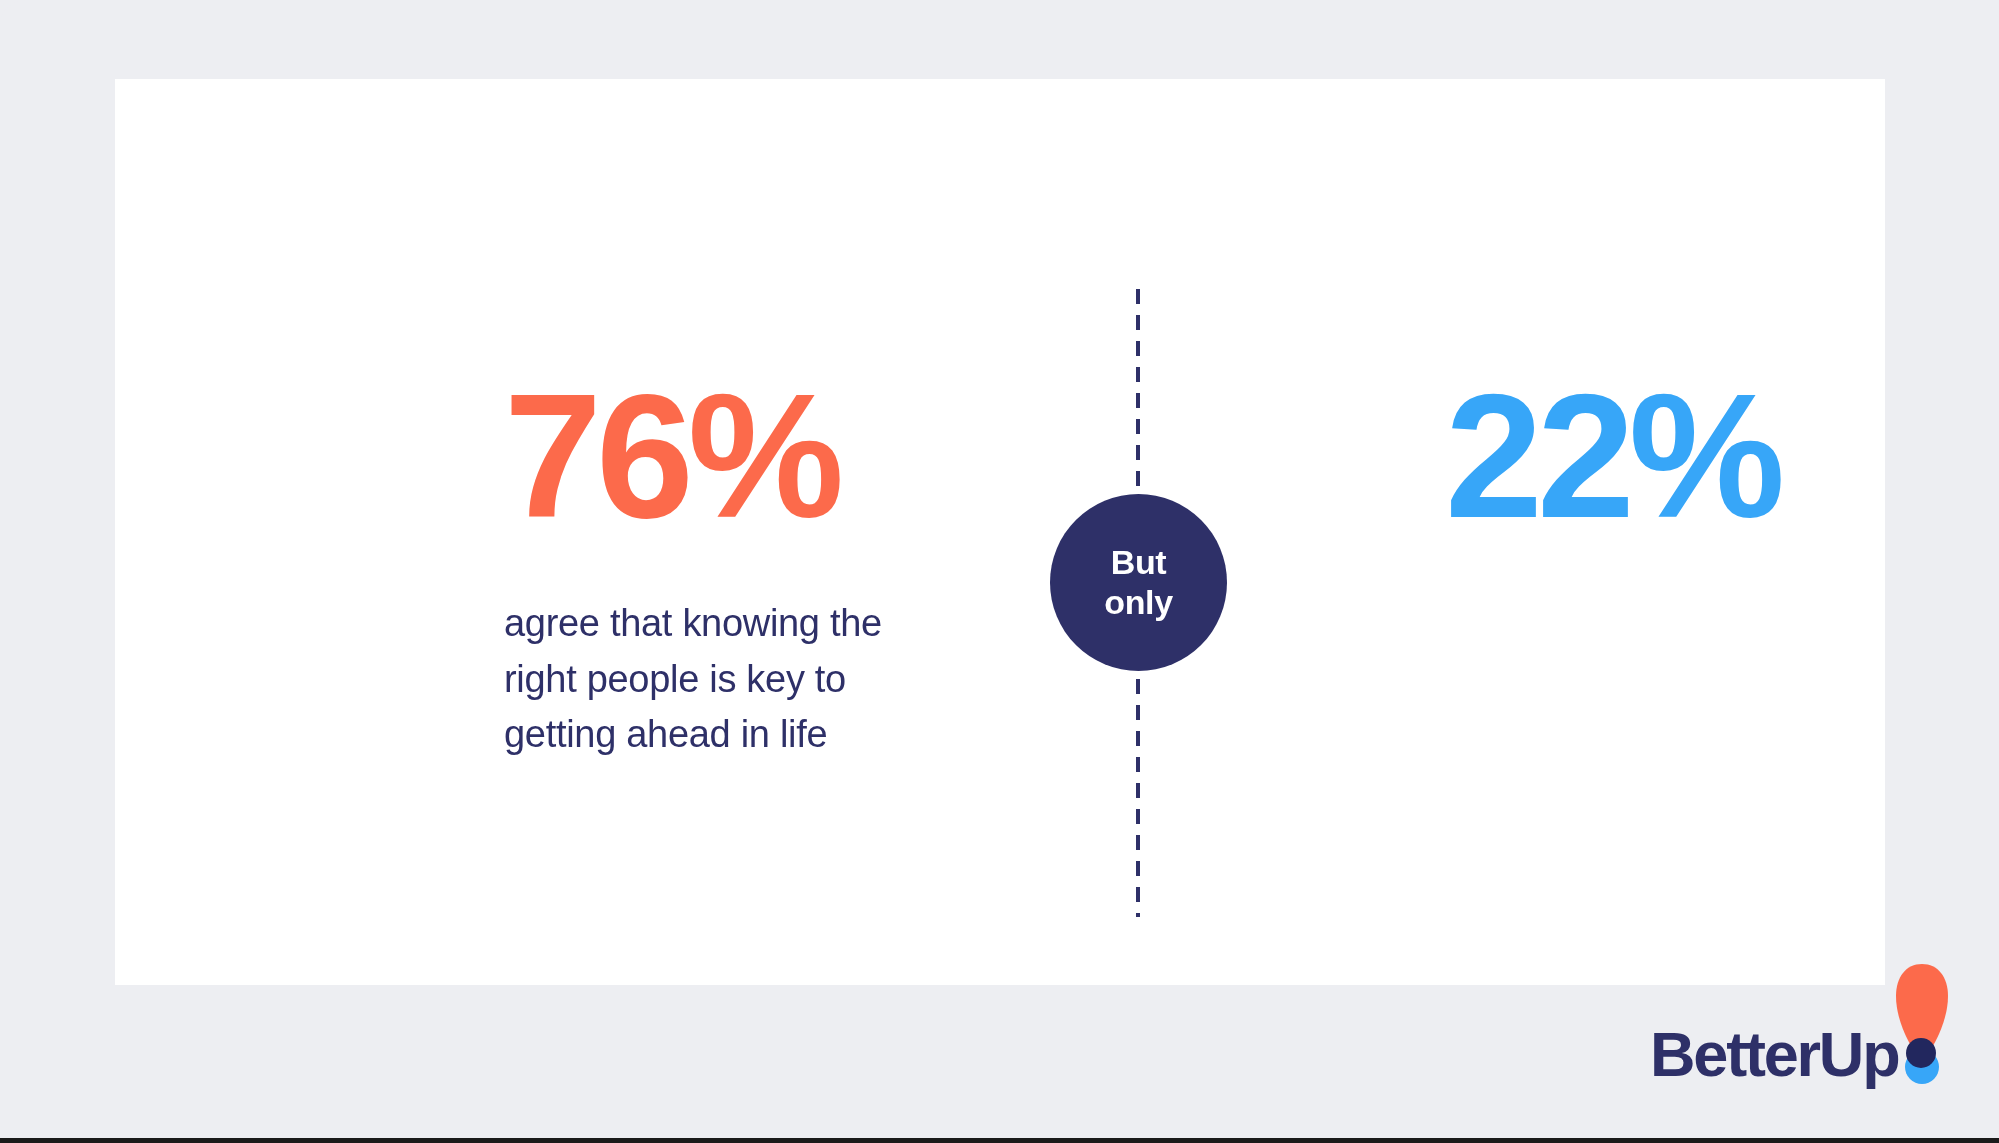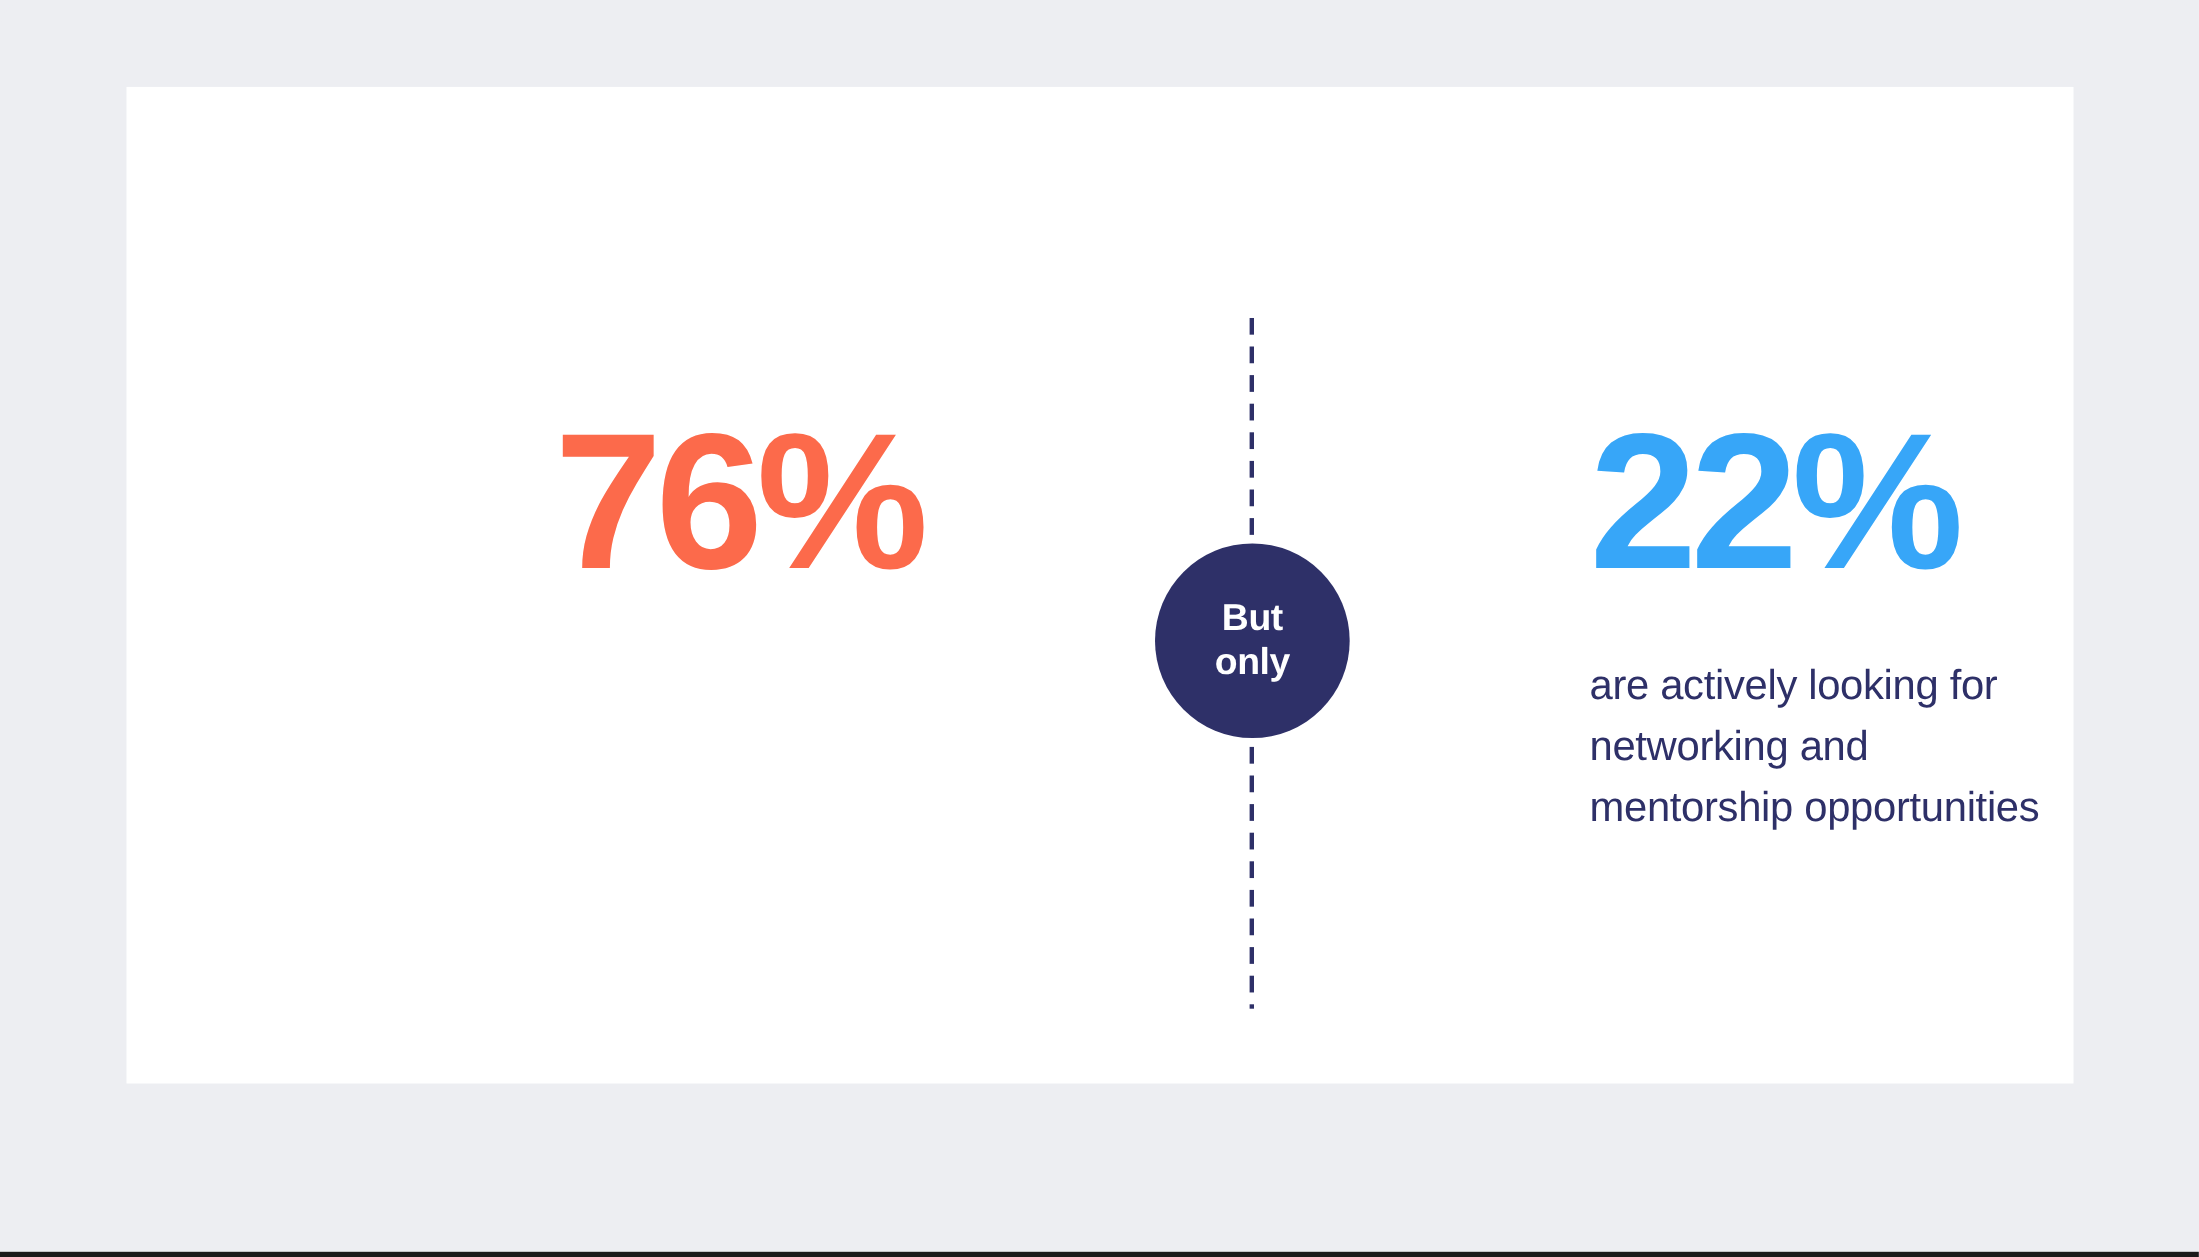--- a/index.html
+++ b/index.html
@@ -145,32 +145,45 @@
 </style>
 </head>
 <body>
 
 <div id="slide">
 
   <div class="card">
 
     <div class="stat-col left">
       <div class="stat-number coral">76%</div>
+      <div class="stat-desc">agree that knowing the right people is key to getting ahead in life</div>
     </div>
 
     <div class="stat-col right">
       <div class="stat-number blue">22%</div>
-      <div class="stat-desc">are actively looking for networking and mentorship opportunities</div>
     </div>
 
     <div class="divider"></div>
 
     <div class="badge">
       <span class="badge-line">But</span>
       <span class="badge-line">only</span>
     </div>
 
   </div>
 
+  <div class="logo">
+    <span class="logo-wordmark">BetterUp</span>
+    <span class="logo-mark">
+      <svg viewBox="0 0 58 122" width="58" height="122" aria-hidden="true">
+
+        <path d="M29 2 C 45 2 55 15 55 34 C 55 58 42 84 29 100 C 16 84 3 58 3 34 C 3 15 13 2 29 2 Z" fill="#fc6a4b"></path>
+
+        <circle cx="29" cy="105" r="17" fill="#37a6f8"></circle>
+
+        <circle cx="28" cy="91" r="15" fill="#22275e"></circle>
+      </svg>
+    </span>
+  </div>
 
   <div class="bottom-rule"></div>
 
 </div>
 
 </body></html>

